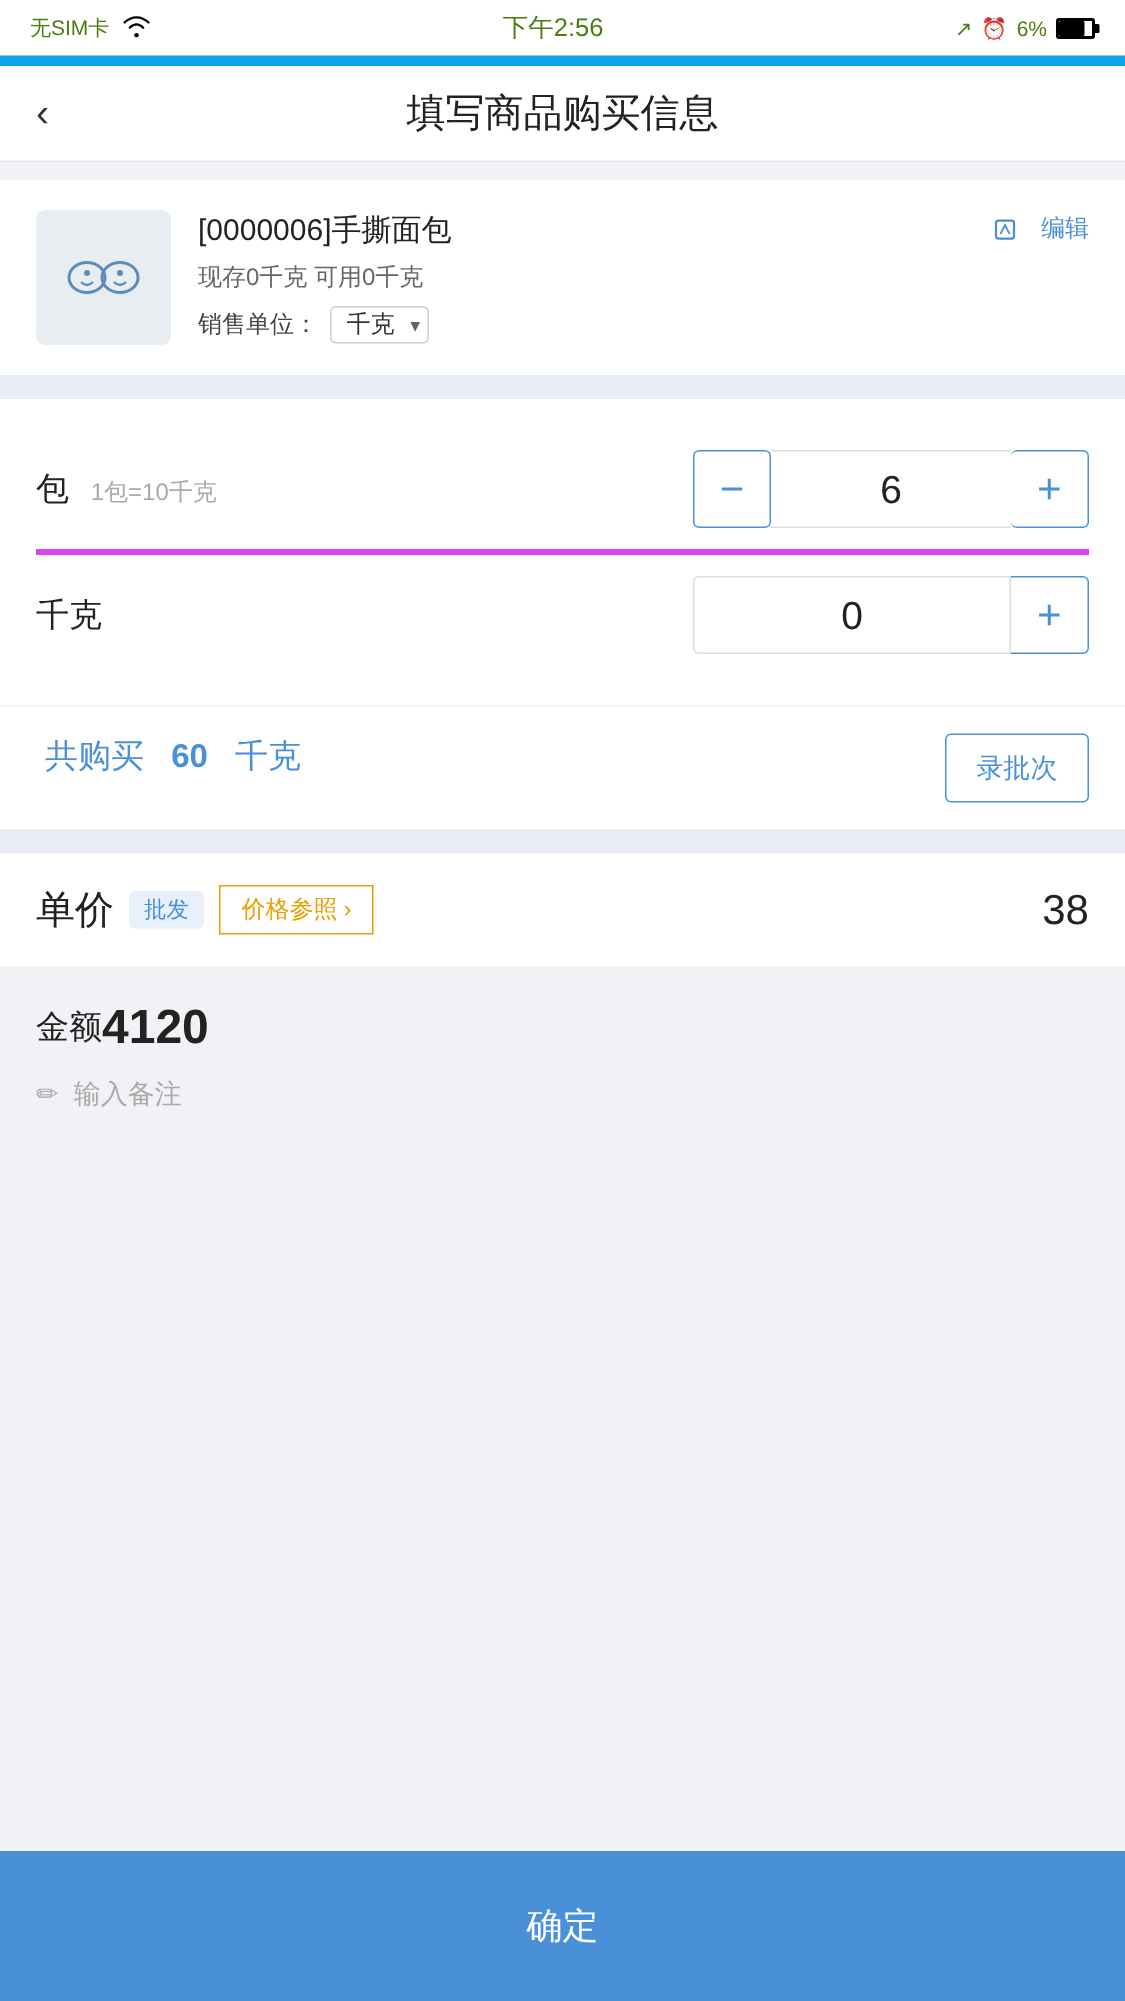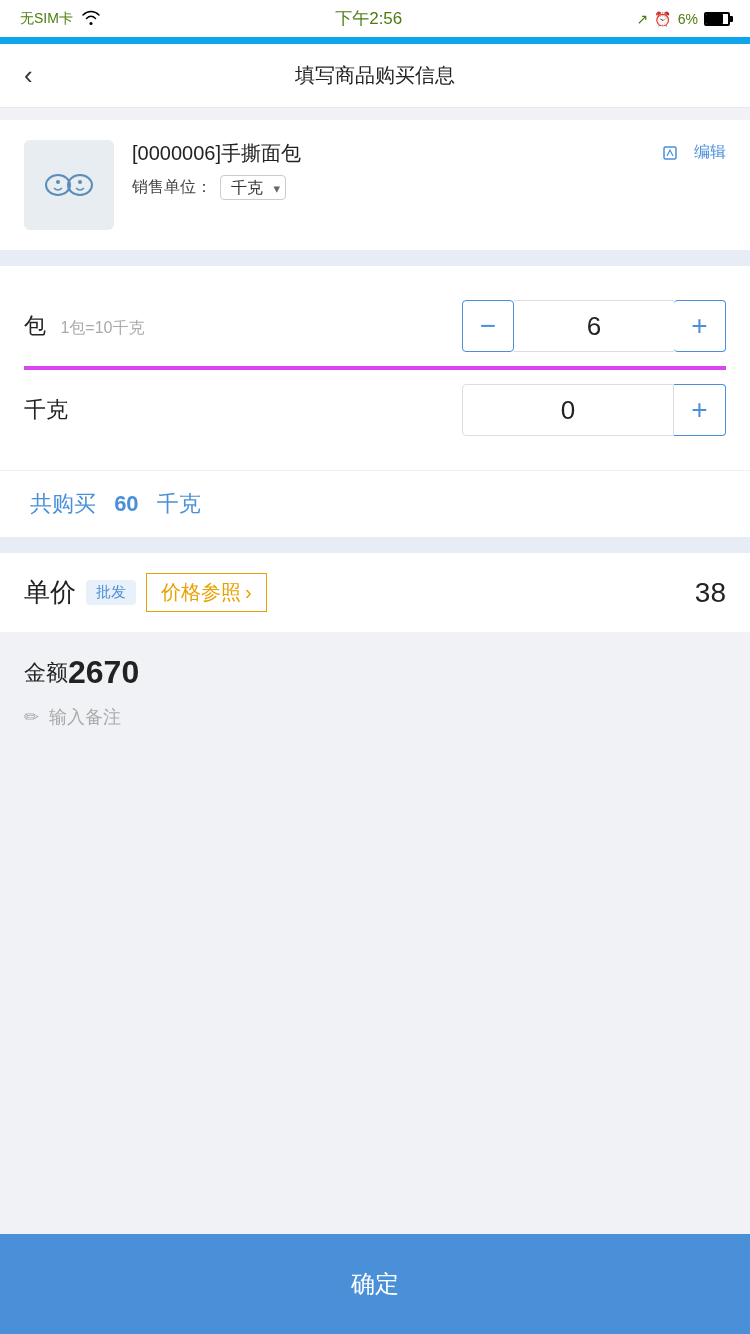--- a/index.html
+++ b/index.html
@@ -42,21 +42,21 @@
       border-bottom: 1px solid #e8e8e8;
     }
     .nav-back {
       position: absolute;
       left: 24px;
       font-size: 26px;
       color: #333;
       cursor: pointer;
     }
     .nav-title {
-      font-size: 20px;
+      font-size: 26px;
       font-weight: 500;
       color: #222;
     }
 
     
     .product-card {
       background: #fff;
       margin-top: 12px;
       padding: 20px 24px;
       display: flex;
@@ -234,21 +234,21 @@
       font-size: 15px;
       border-radius: 4px;
       padding: 3px 10px;
     }
     .price-ref-btn {
       border: 1.5px solid #e8a000;
       color: #e8a000;
       background: #fff;
       border-radius: 0;
       padding: 5px 14px;
-      font-size: 20px;
+      font-size: 16px;
       cursor: pointer;
       display: flex;
       align-items: center;
       gap: 4px;
     }
     .price-value { font-size: 28px; color: #222; font-weight: 500; }
 
     
     .amount-section {
       background: #f0f2f5;
@@ -351,20 +351,21 @@
     <div class="product-header">
       <span class="product-name">[0000006]手撕面包</span>
       <span class="edit-btn">
         <svg width="16" height="16" viewBox="0 0 16 16" fill="none" style="vertical-align:middle;margin-right:2px;">
           <rect x="2" y="2" width="12" height="12" rx="1.5" stroke="#4a90d9" stroke-width="1.5" fill="none"></rect>
           <path d="M5 11 L8 5 L11 11" stroke="#4a90d9" stroke-width="1.2" fill="none"></path>
         </svg>
         <span>编辑</span>
       </span>
     </div>
+    <div class="product-stock">现存0千克   可用0千克</div>
     <div class="product-unit">
       <span>销售单位：</span>
       <div class="unit-select-wrap">
         <select class="unit-select">
           <option>千克</option>
           <option>包</option>
         </select>
       </div>
     </div>
   </div>
@@ -394,20 +395,21 @@
     </div>
   </div>
 </div>
 
 <div class="total-row">
   <div class="total-label">
     <span>共购买</span>
     <span style="color:#4a90d9;font-weight:600;margin:0 6px;">60</span>
     <span>千克</span>
   </div>
+  <button class="record-btn">录批次</button>
 </div>
 
 <div class="section-bg2"></div>
 
 <div class="price-section">
   <div class="price-row">
     <div class="price-left">
       <span class="price-label">单价</span>
       <span class="price-tag-batch">批发</span>
       <button class="price-ref-btn">
@@ -415,21 +417,21 @@
         <span>›</span>
       </button>
     </div>
     <span class="price-value">38</span>
   </div>
 </div>
 
 <div class="amount-section">
   <div class="amount-row">
     <span class="amount-label">金额</span>
-    <span class="amount-value">2670</span>
+    <span class="amount-value">4120</span>
   </div>
   <div class="remark-row">
     <span style="font-size:18px;">✏</span>
     <span>输入备注</span>
   </div>
 </div>
 
 <div class="empty-space"></div>
 
 <div class="confirm-bar">

